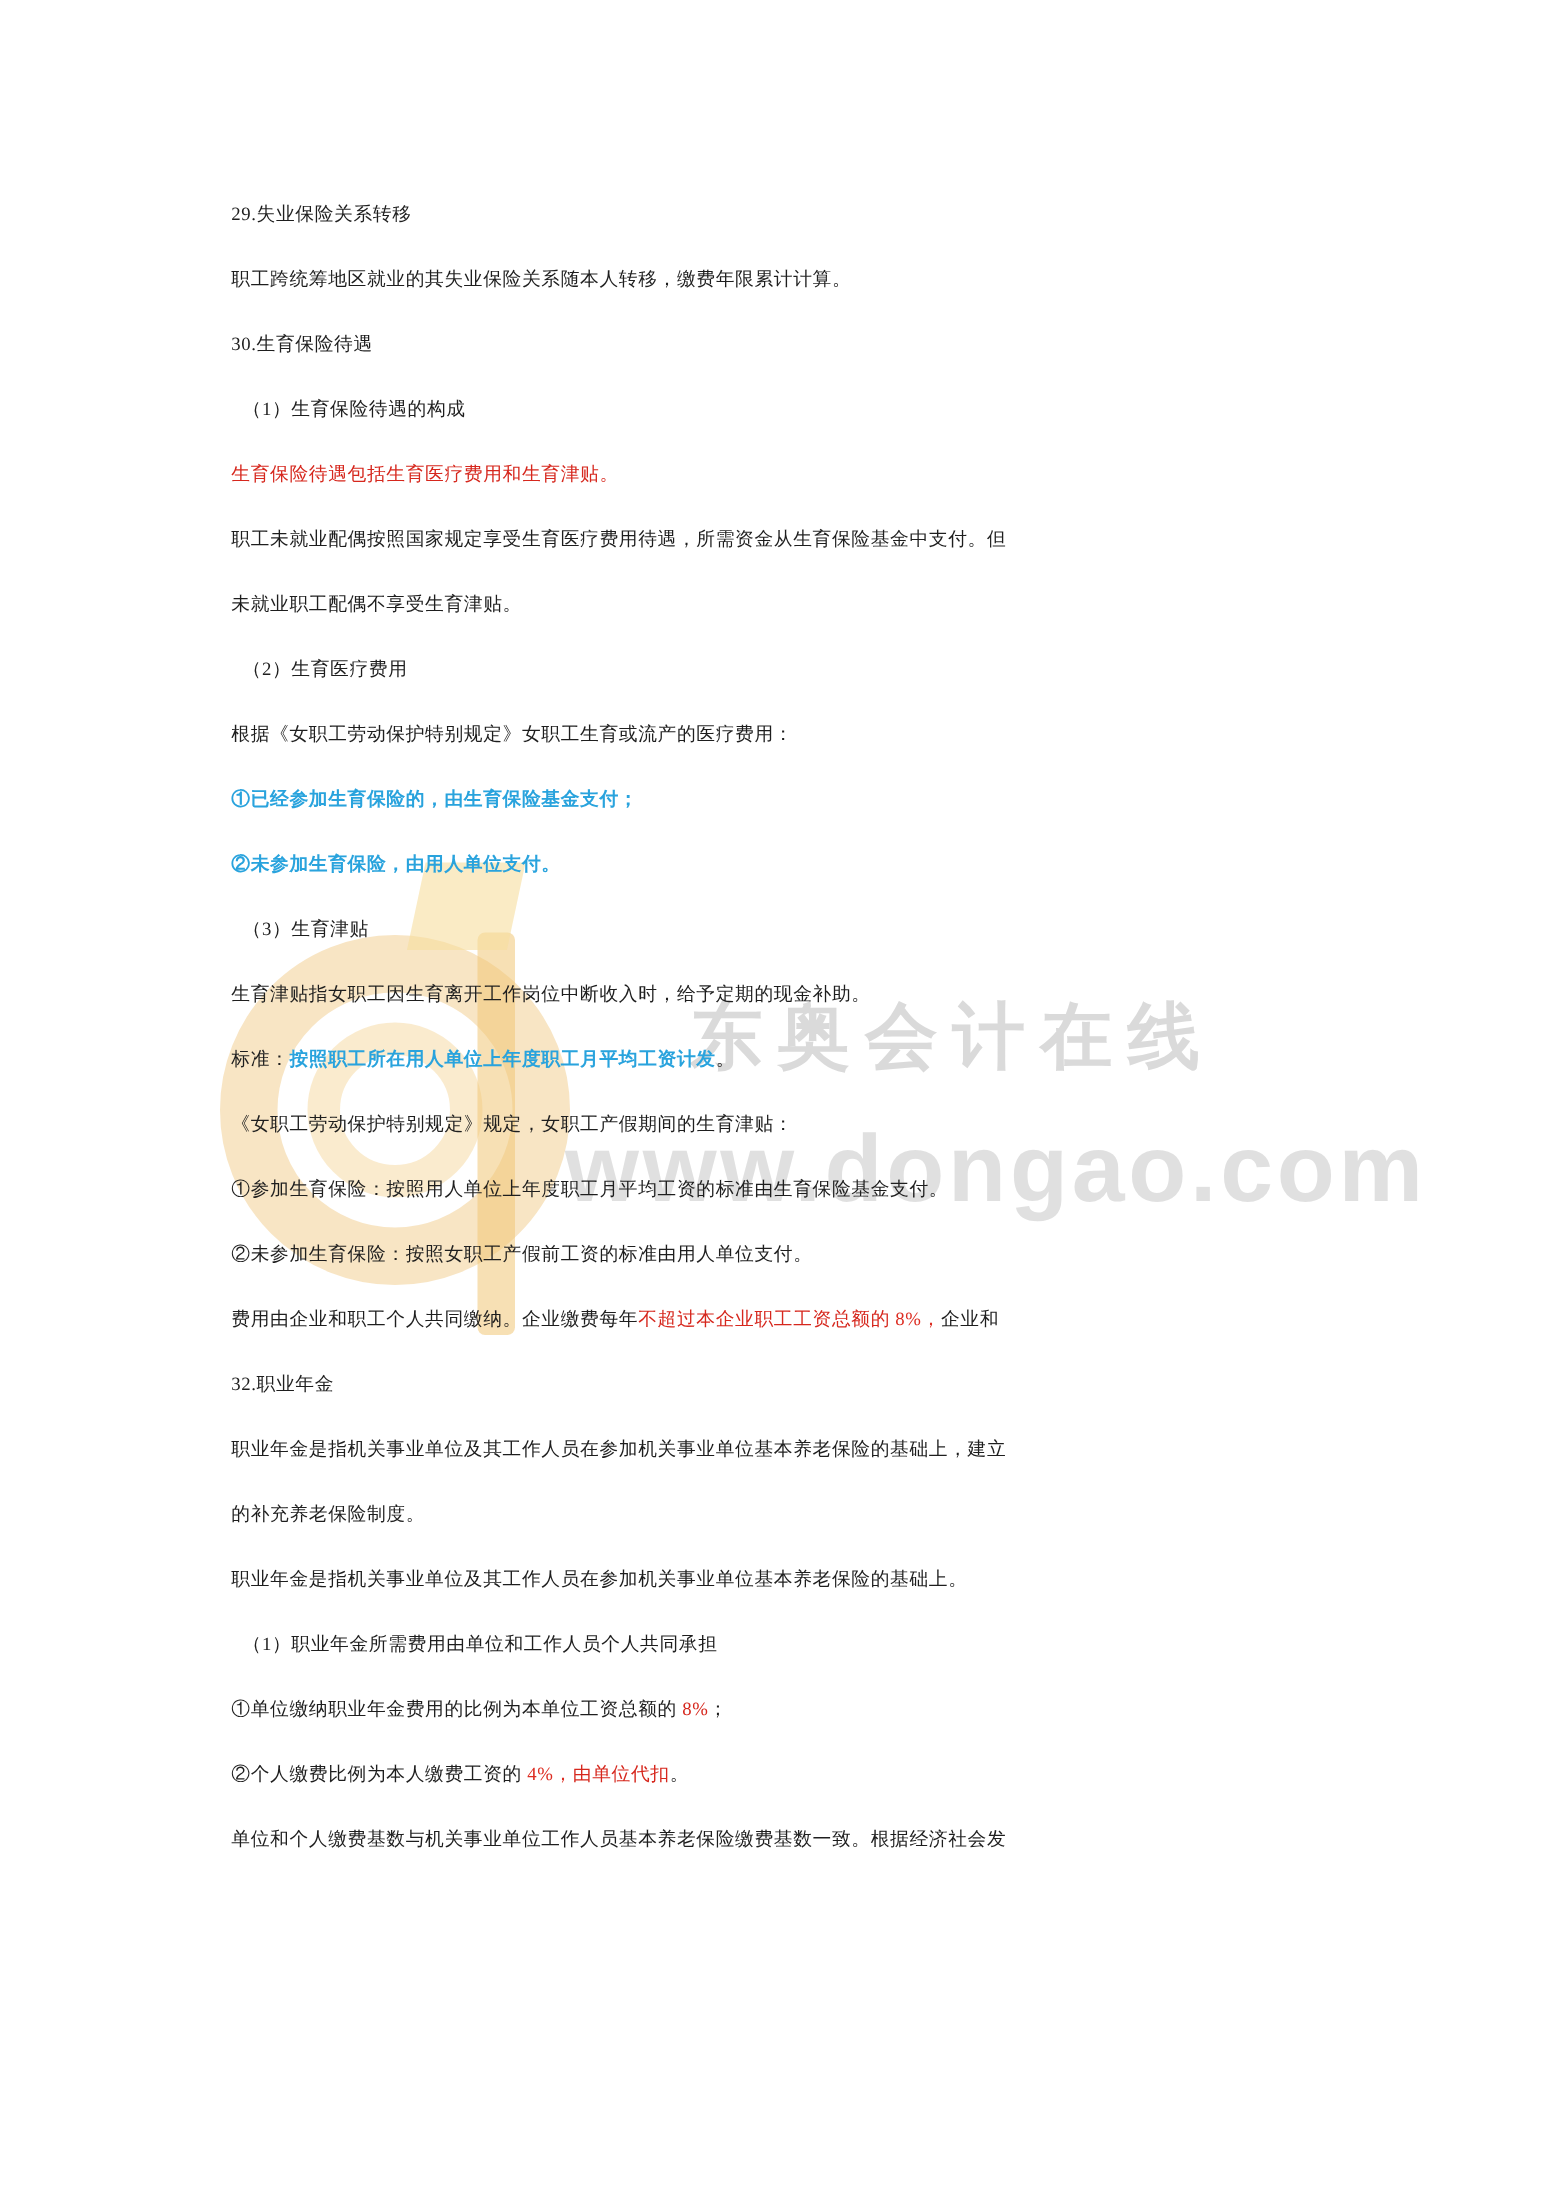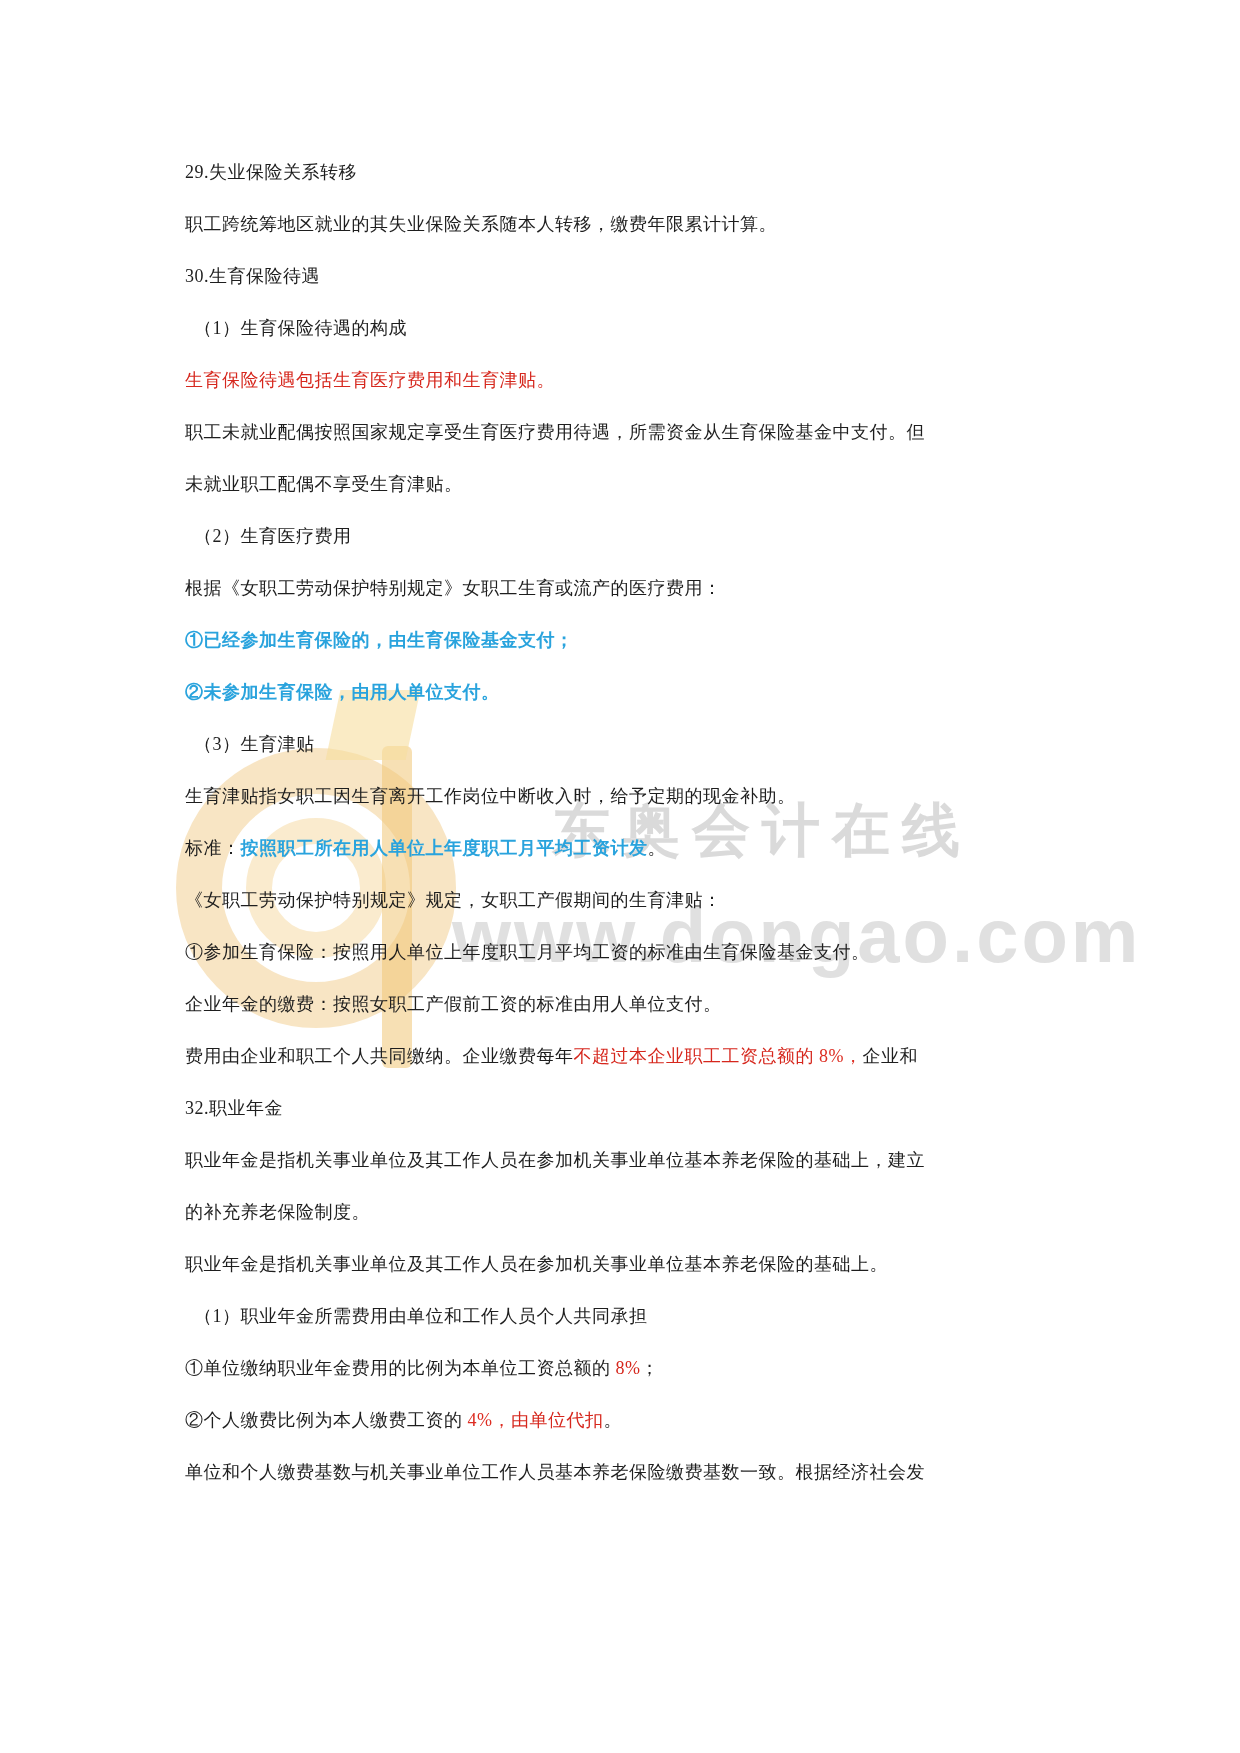--- a/index.html
+++ b/index.html
@@ -41,21 +41,21 @@
     font-family:"Liberation Sans","DejaVu Sans",sans-serif;
     font-weight:bold;font-size:76px;letter-spacing:3px;line-height:100px;
     color:rgba(182,182,182,0.42);white-space:nowrap;
   }
   
   .content{
     position:absolute;left:185px;top:146px;width:940px;z-index:2;
   }
   .line{
     margin:0;
-    font-size:18px;
+    font-size:15px;
     line-height:52px;
     letter-spacing:0.5px;
     white-space:nowrap;
     color:#1e1e1e;
   }
   .line.indent{padding-left:9px;}
   .seg-black{color:#1e1e1e;}
   .seg-red-bold{color:#d6271d;font-weight:normal;}
   .seg-red{color:#dd2d22;}
   .seg-blue-bold{color:#29a3dd;font-weight:bold;}
@@ -86,21 +86,21 @@
       <p class="line"><span class="seg-black">未就业职工配偶不享受生育津贴。</span></p>
       <p class="line indent"><span class="seg-black">（2）生育医疗费用</span></p>
       <p class="line"><span class="seg-black">根据《女职工劳动保护特别规定》女职工生育或流产的医疗费用：</span></p>
       <p class="line"><span class="seg-blue-bold">①已经参加生育保险的，由生育保险基金支付；</span></p>
       <p class="line"><span class="seg-blue-bold">②未参加生育保险，由用人单位支付。</span></p>
       <p class="line indent"><span class="seg-black">（3）生育津贴</span></p>
       <p class="line"><span class="seg-black">生育津贴指女职工因生育离开工作岗位中断收入时，给予定期的现金补助。</span></p>
       <p class="line"><span class="seg-black">标准：</span><span class="seg-blue-bold">按照职工所在用人单位上年度职工月平均工资计发</span><span class="seg-black">。</span></p>
       <p class="line"><span class="seg-black">《女职工劳动保护特别规定》规定，女职工产假期间的生育津贴：</span></p>
       <p class="line"><span class="seg-black">①参加生育保险：按照用人单位上年度职工月平均工资的标准由生育保险基金支付。</span></p>
-      <p class="line"><span class="seg-black">企业年金的缴费：按照女职工产假前工资的标准由用人单位支付。</span></p>
+      <p class="line"><span class="seg-black">②未参加生育保险：按照女职工产假前工资的标准由用人单位支付。</span></p>
       <p class="line"><span class="seg-black">费用由企业和职工个人共同缴纳。企业缴费每年</span><span class="seg-red-bold">不超过本企业职工工资总额的</span><span class="seg-red"> 8%，</span><span class="seg-black">企业和</span></p>
       <p class="line"><span class="seg-black">32.职业年金</span></p>
       <p class="line"><span class="seg-black">职业年金是指机关事业单位及其工作人员在参加机关事业单位基本养老保险的基础上，建立</span></p>
       <p class="line"><span class="seg-black">的补充养老保险制度。</span></p>
       <p class="line"><span class="seg-black">职业年金是指机关事业单位及其工作人员在参加机关事业单位基本养老保险的基础上。</span></p>
       <p class="line indent"><span class="seg-black">（1）职业年金所需费用由单位和工作人员个人共同承担</span></p>
       <p class="line"><span class="seg-black">①单位缴纳职业年金费用的比例为本单位工资总额的</span><span class="seg-red-bold"> 8%</span><span class="seg-black">；</span></p>
       <p class="line"><span class="seg-black">②个人缴费比例为本人缴费工资的</span><span class="seg-red"> 4%，</span><span class="seg-red-bold">由单位代扣</span><span class="seg-black">。</span></p>
       <p class="line"><span class="seg-black">单位和个人缴费基数与机关事业单位工作人员基本养老保险缴费基数一致。根据经济社会发</span></p>
     </div>

